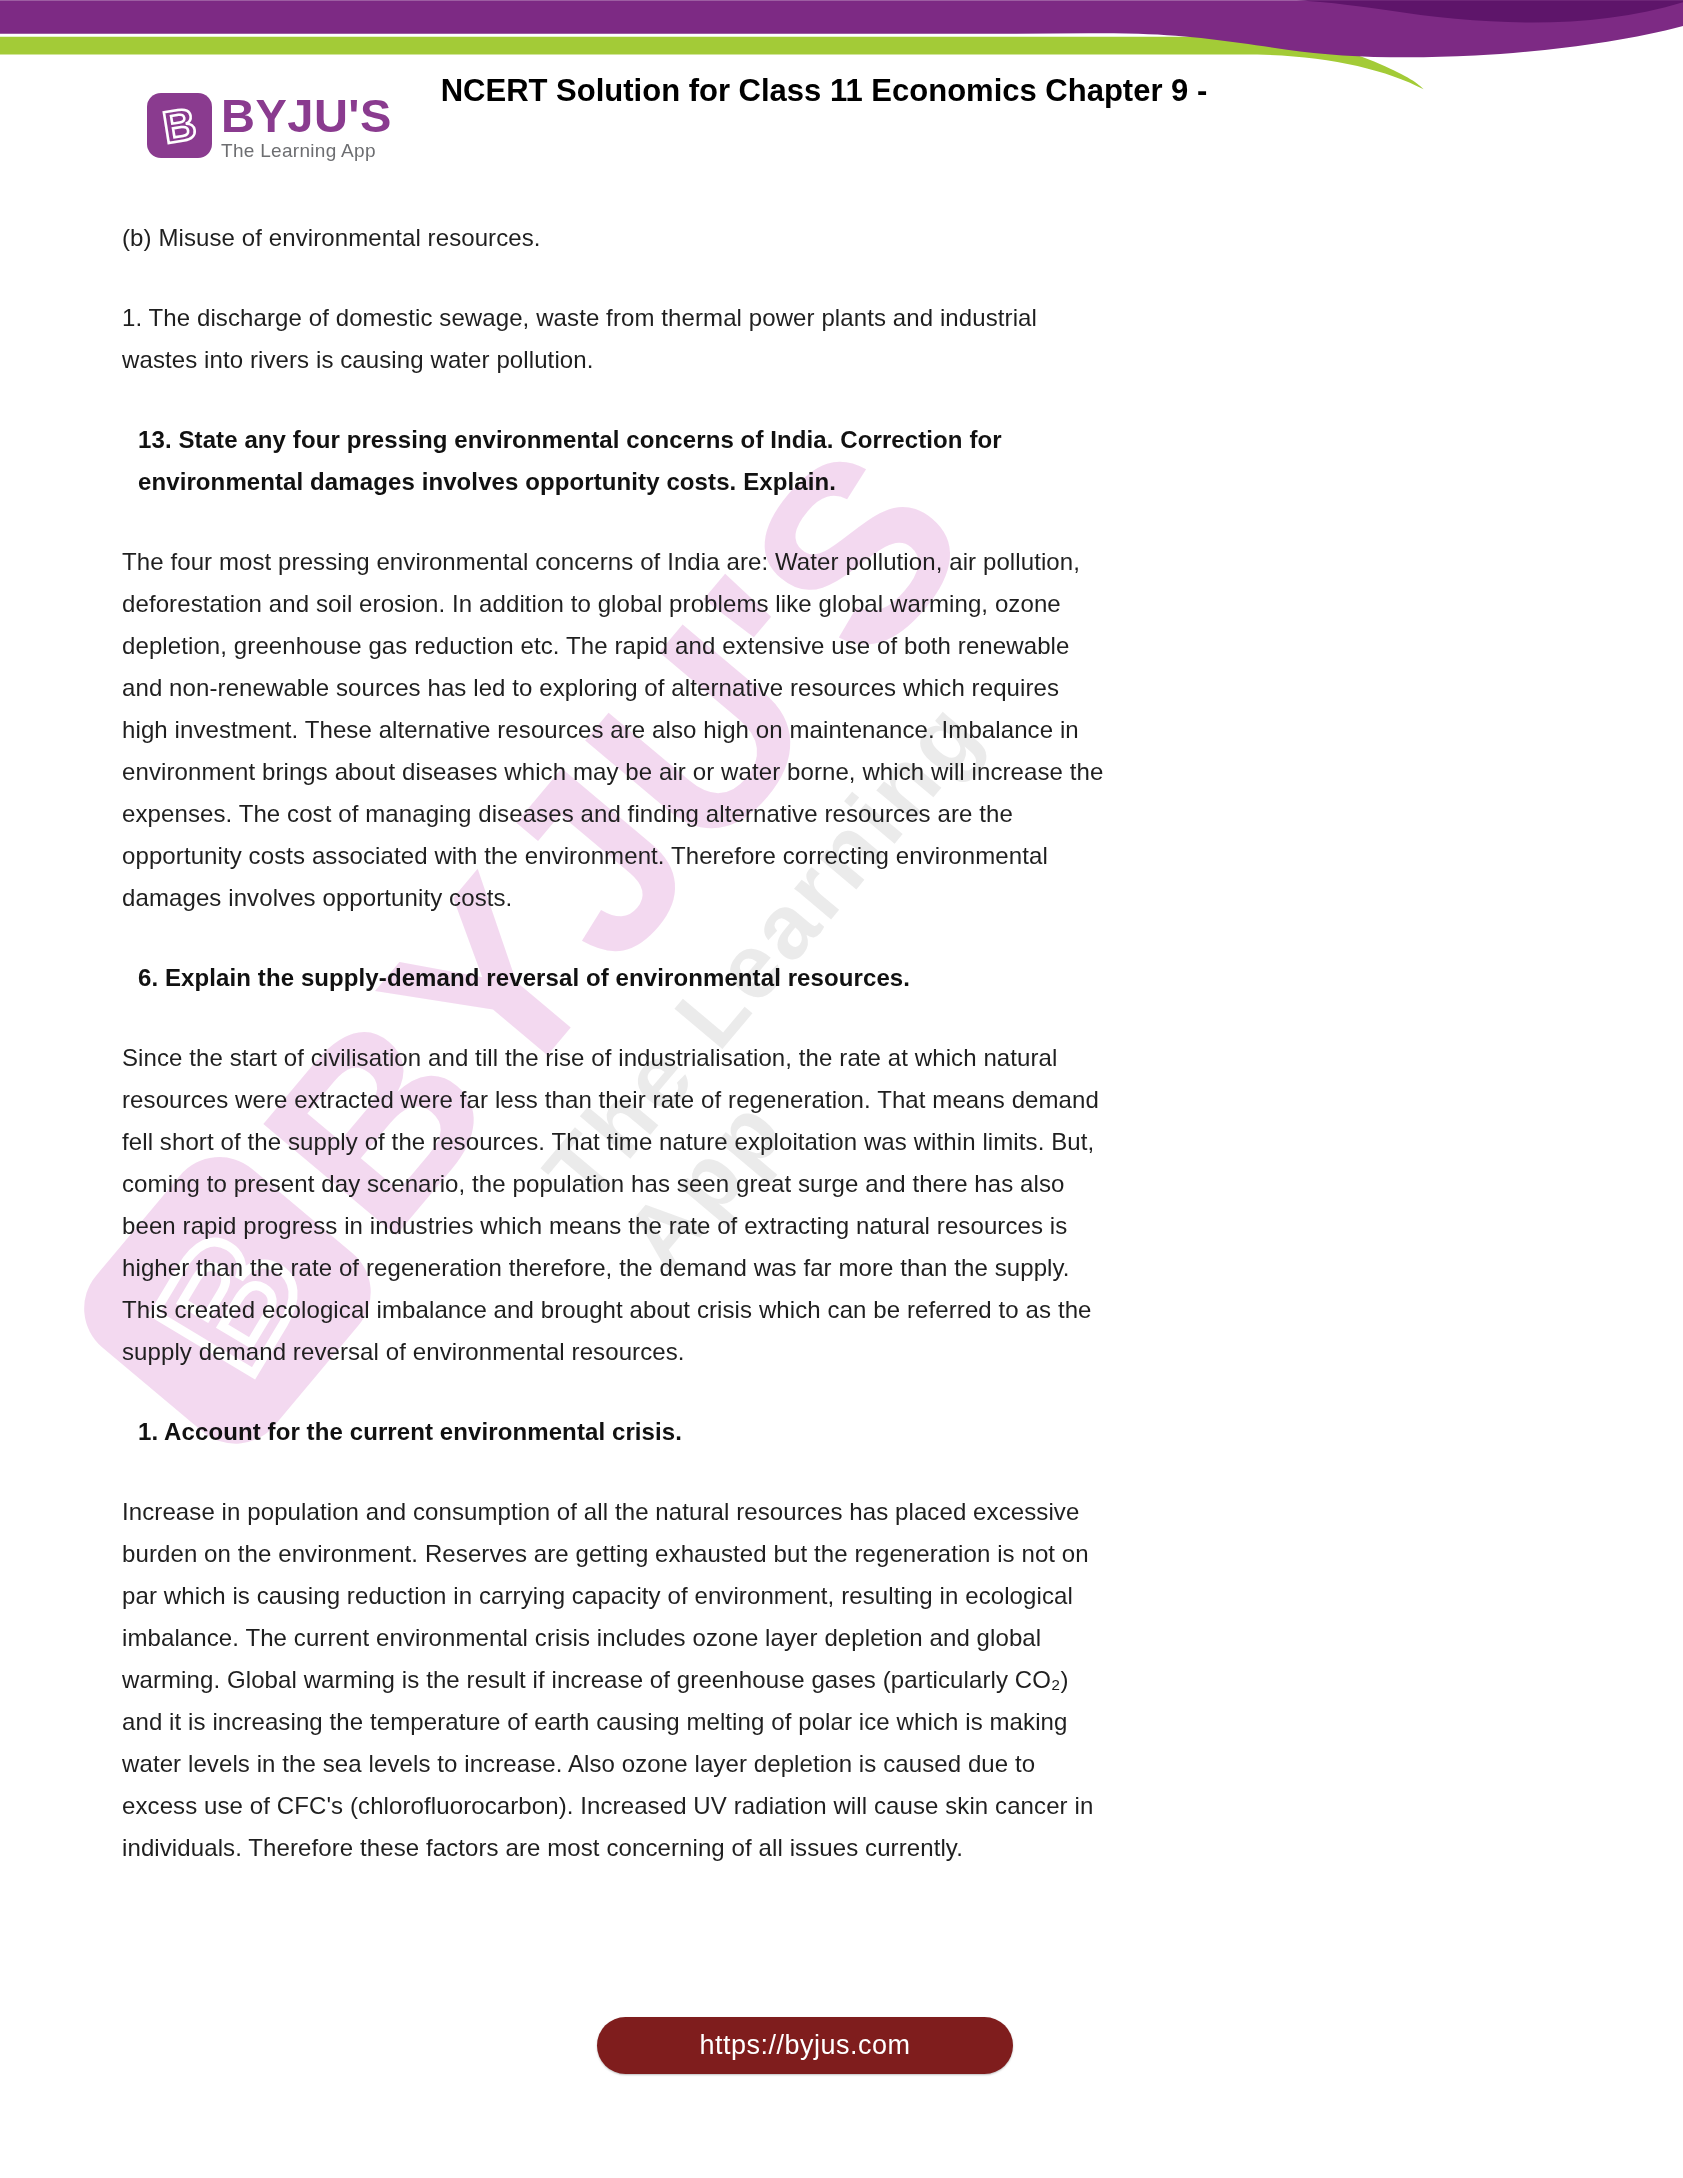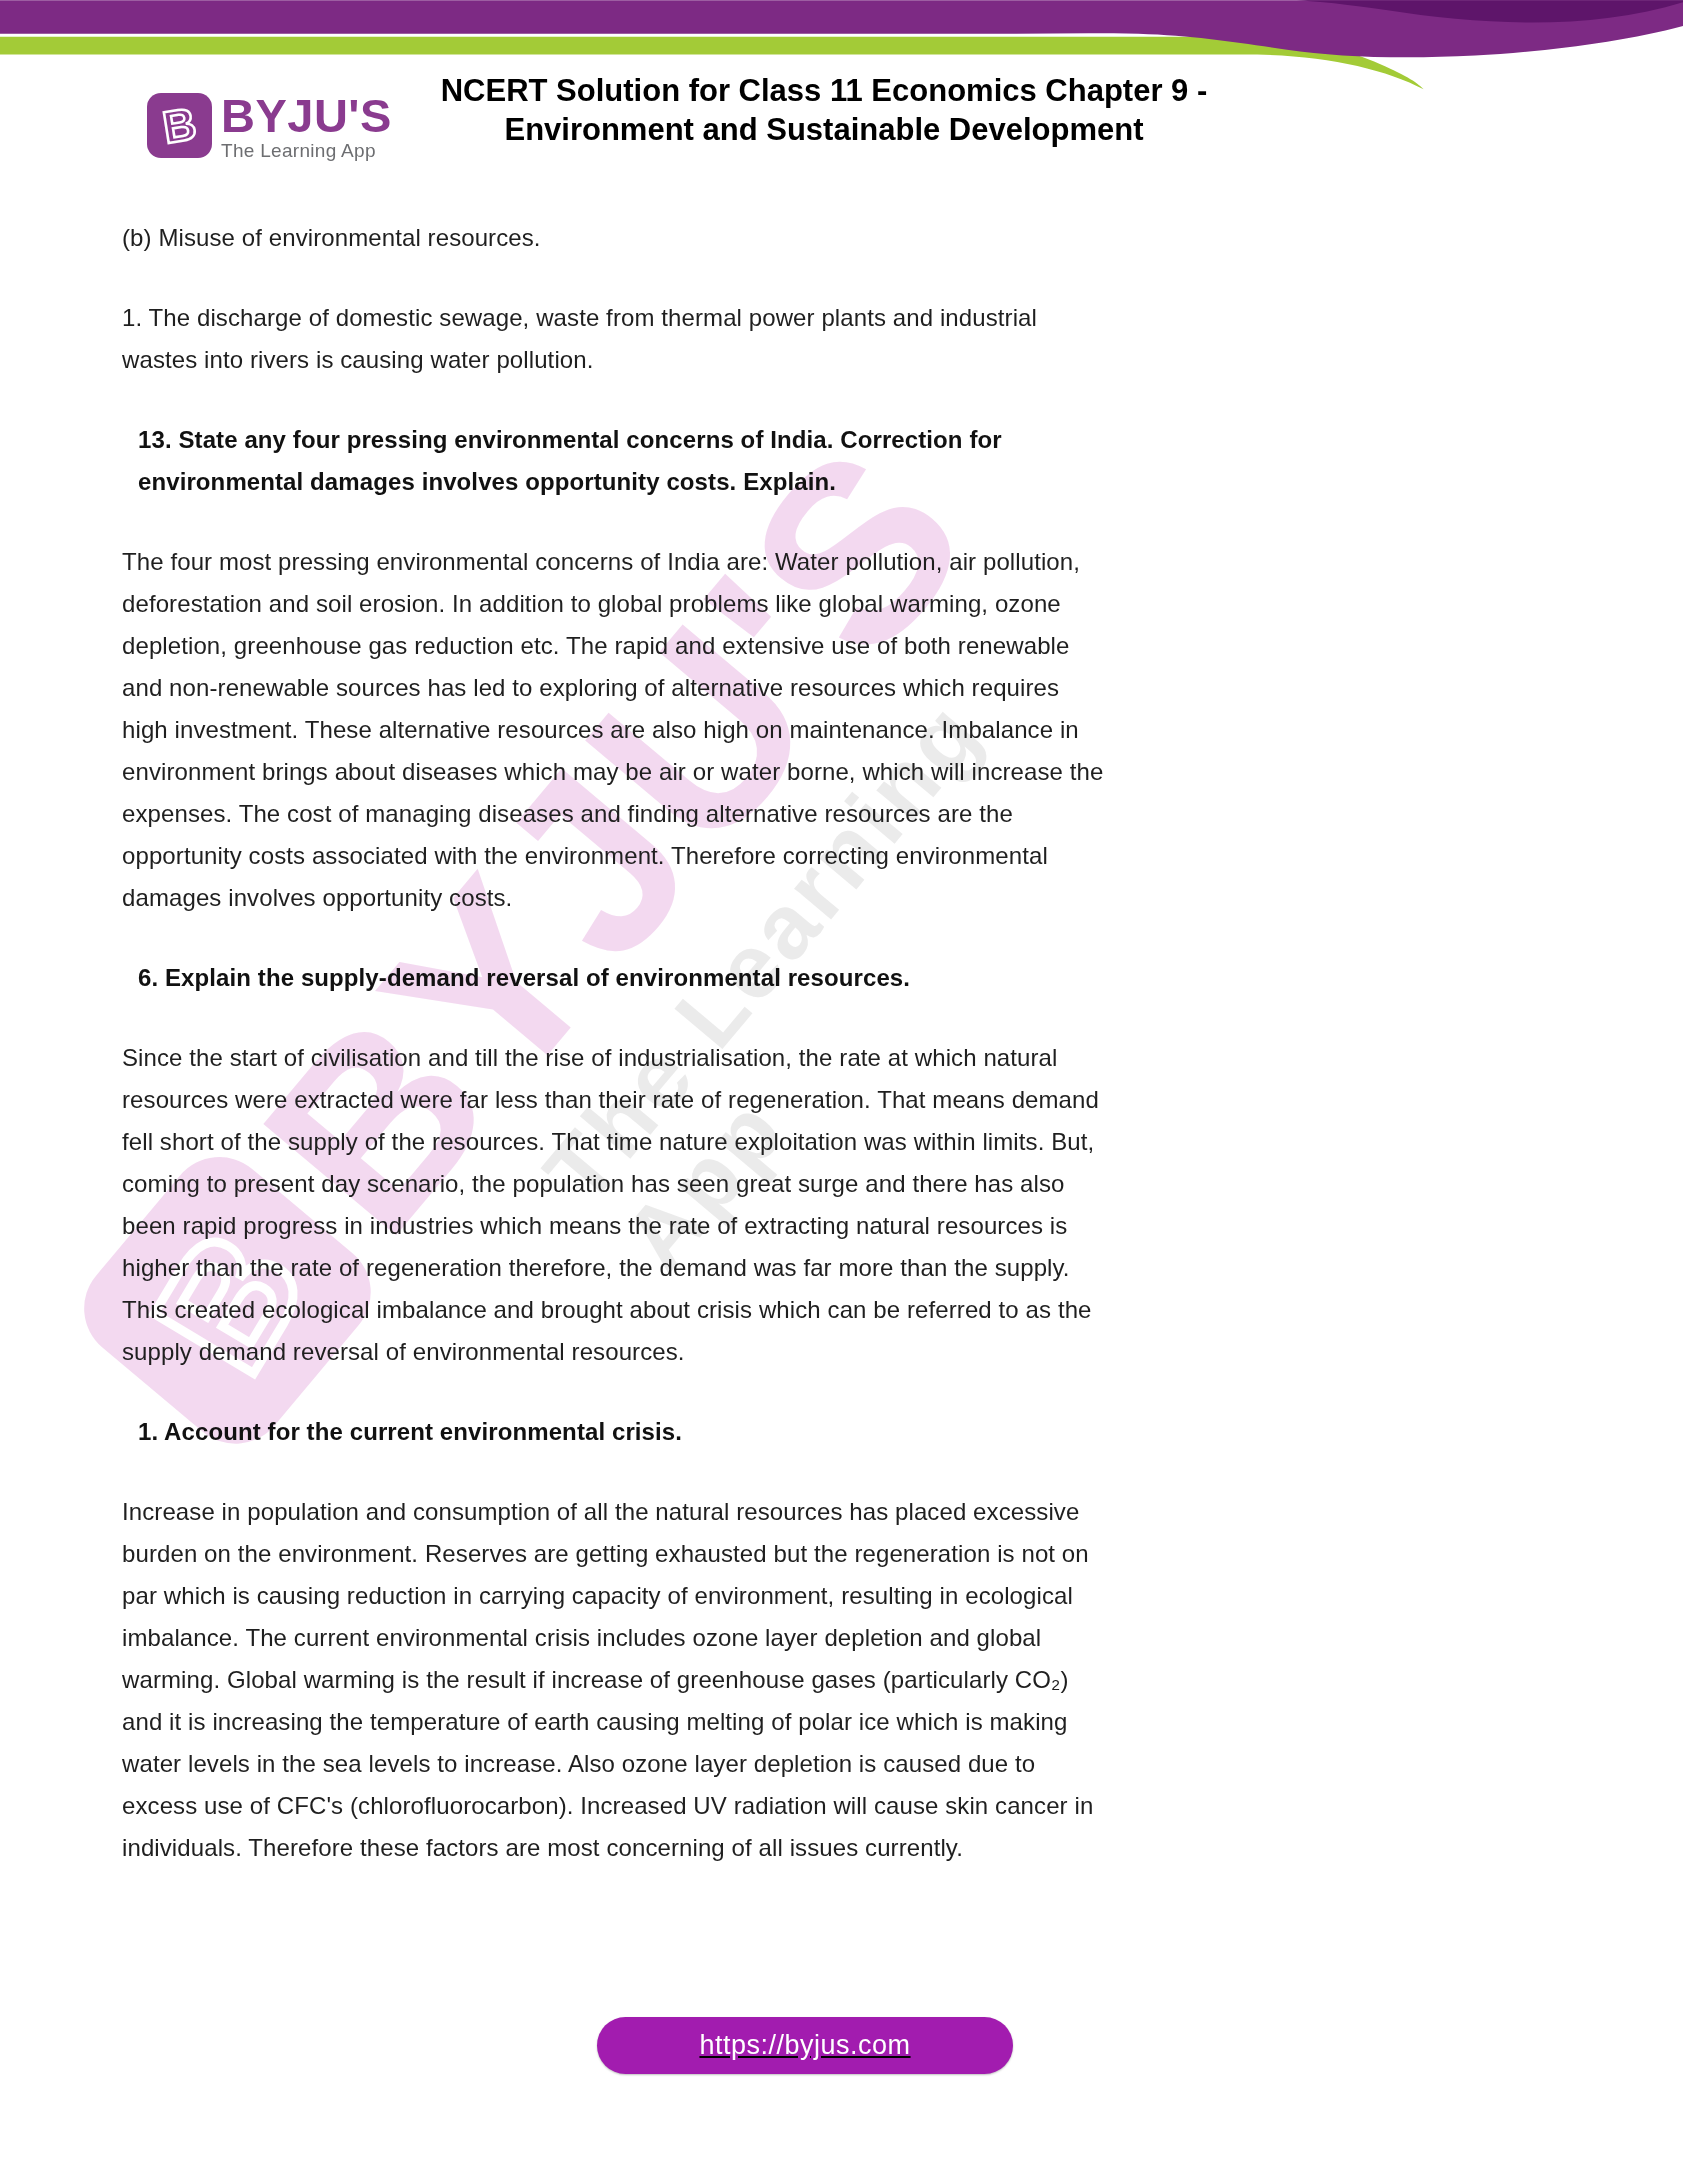--- a/index.html
+++ b/index.html
@@ -95,21 +95,20 @@
       </svg>
     </div>
     <div class="logo-textcol">
       <span class="logo-wordmark" style="color: rgb(138, 59, 143);">BYJU'S</span>
       <span class="logo-tagline">The Learning App</span>
     </div>
   </div>
 
   <div class="title">
     <div>NCERT Solution for Class 11 Economics Chapter 9 -</div>
-    <div>Environment and Sustainable Development</div>
   </div>
 
   <div class="watermark">
     <div class="wm-row">
       <div class="wm-icon">
         <svg width="233" height="233" viewBox="0 0 235 235">
           <text x="118" y="178" font-size="170" font-weight="bold" text-anchor="middle" fill="none" stroke="#ffffff" stroke-width="9" transform="rotate(-9 118 118)" font-family="Liberation Sans, sans-serif">B</text>
         </svg>
       </div>
       <span class="wm-text">BYJU'S</span>
@@ -123,18 +122,18 @@
         <p class="para">1. The discharge of domestic sewage, waste from thermal power plants and industrial wastes into rivers is causing water pollution.</p>
         <p class="para bold">13. State any four pressing environmental concerns of India. Correction for environmental damages involves opportunity costs. Explain.</p>
         <p class="para">The four most pressing environmental concerns of India are: Water pollution, air pollution, deforestation and soil erosion. In addition to global problems like global warming, ozone depletion, greenhouse gas reduction etc.  The rapid and extensive use of both renewable and non-renewable sources has led to exploring of alternative resources which requires high investment. These alternative resources are also high on maintenance. Imbalance in environment brings about diseases which may be air or water borne, which will increase the expenses. The cost of managing diseases and finding alternative resources are the opportunity costs associated with the environment. Therefore correcting environmental damages involves opportunity costs.</p>
         <p class="para bold">6. Explain the supply-demand reversal of environmental resources.</p>
         <p class="para">Since the start of civilisation and till the rise of industrialisation, the rate at which natural resources were extracted were far less than their rate of regeneration. That means demand fell short of the supply of the resources. That time nature exploitation was within limits. But, coming to present day scenario, the population has seen great surge and there has also been rapid progress in industries which means the rate of extracting natural resources is higher than the rate of regeneration therefore, the demand was far more than the supply. This created ecological imbalance and brought about crisis which can be referred to as the supply demand reversal of environmental resources.</p>
         <p class="para bold">1. Account for the current environmental crisis.</p>
         <p class="para">Increase in population and consumption of all the natural resources has placed excessive burden on the environment. Reserves are getting exhausted but the regeneration is not on par which is causing reduction in carrying capacity of environment, resulting in ecological imbalance. The current environmental crisis includes ozone layer depletion and global warming. Global warming is the result if increase of greenhouse gases (particularly CO₂) and it is increasing the temperature of earth causing melting of polar ice which is making water levels in the sea levels to increase. Also ozone layer depletion is caused due to excess use of CFC's (chlorofluorocarbon). Increased UV radiation will cause skin cancer in individuals. Therefore these factors are most concerning of all issues currently.</p>
       </div>
   </main>
 
-  <button class="footer-btn" style="background-color: #a21caf; text-decoration: underline;">
+  <button class="footer-btn" style="background-color: #7f1d1d;">
     <span>https://byjus.com</span>
   </button>
 
 </div>
 
 
 </body></html>

